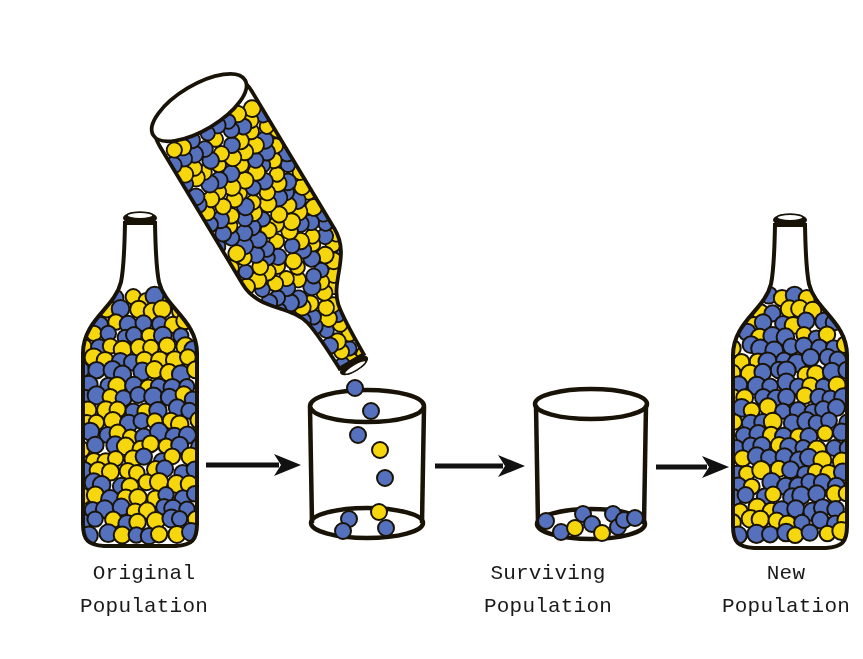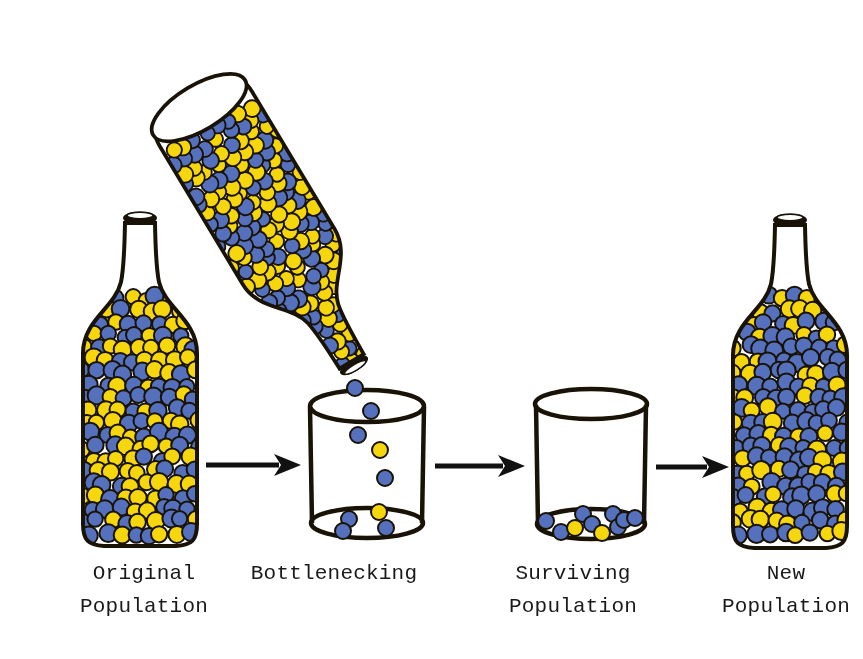--- a/index.html
+++ b/index.html
@@ -628,23 +628,22 @@
       <line x1="629" y1="467" x2="680" y2="467" stroke="#111111" stroke-width="5"></line>
       <polygon points="702,467 675,456 682,467 675,478" fill="#111111"></polygon>
     </g>
   </svg>
 
   <div class="stage-label" style="left:-3px;">
     <span>Original</span>
     <span>Population</span>
   </div>
   <div class="stage-label" style="left:187px;">
-    <span>Bottlenecking</span>
   </div>
-  <div class="stage-label" style="left:426px;">
+  <div class="stage-label" style="left:401px;">
     <span>Surviving</span>
     <span>Population</span>
   </div>
   <div class="stage-label" style="left:639px;">
     <span>New</span>
     <span>Population</span>
   </div>
 
   <div class="smudge" style="left:503px;top:644px;width:110px;height:9px;"></div>
 </div>

